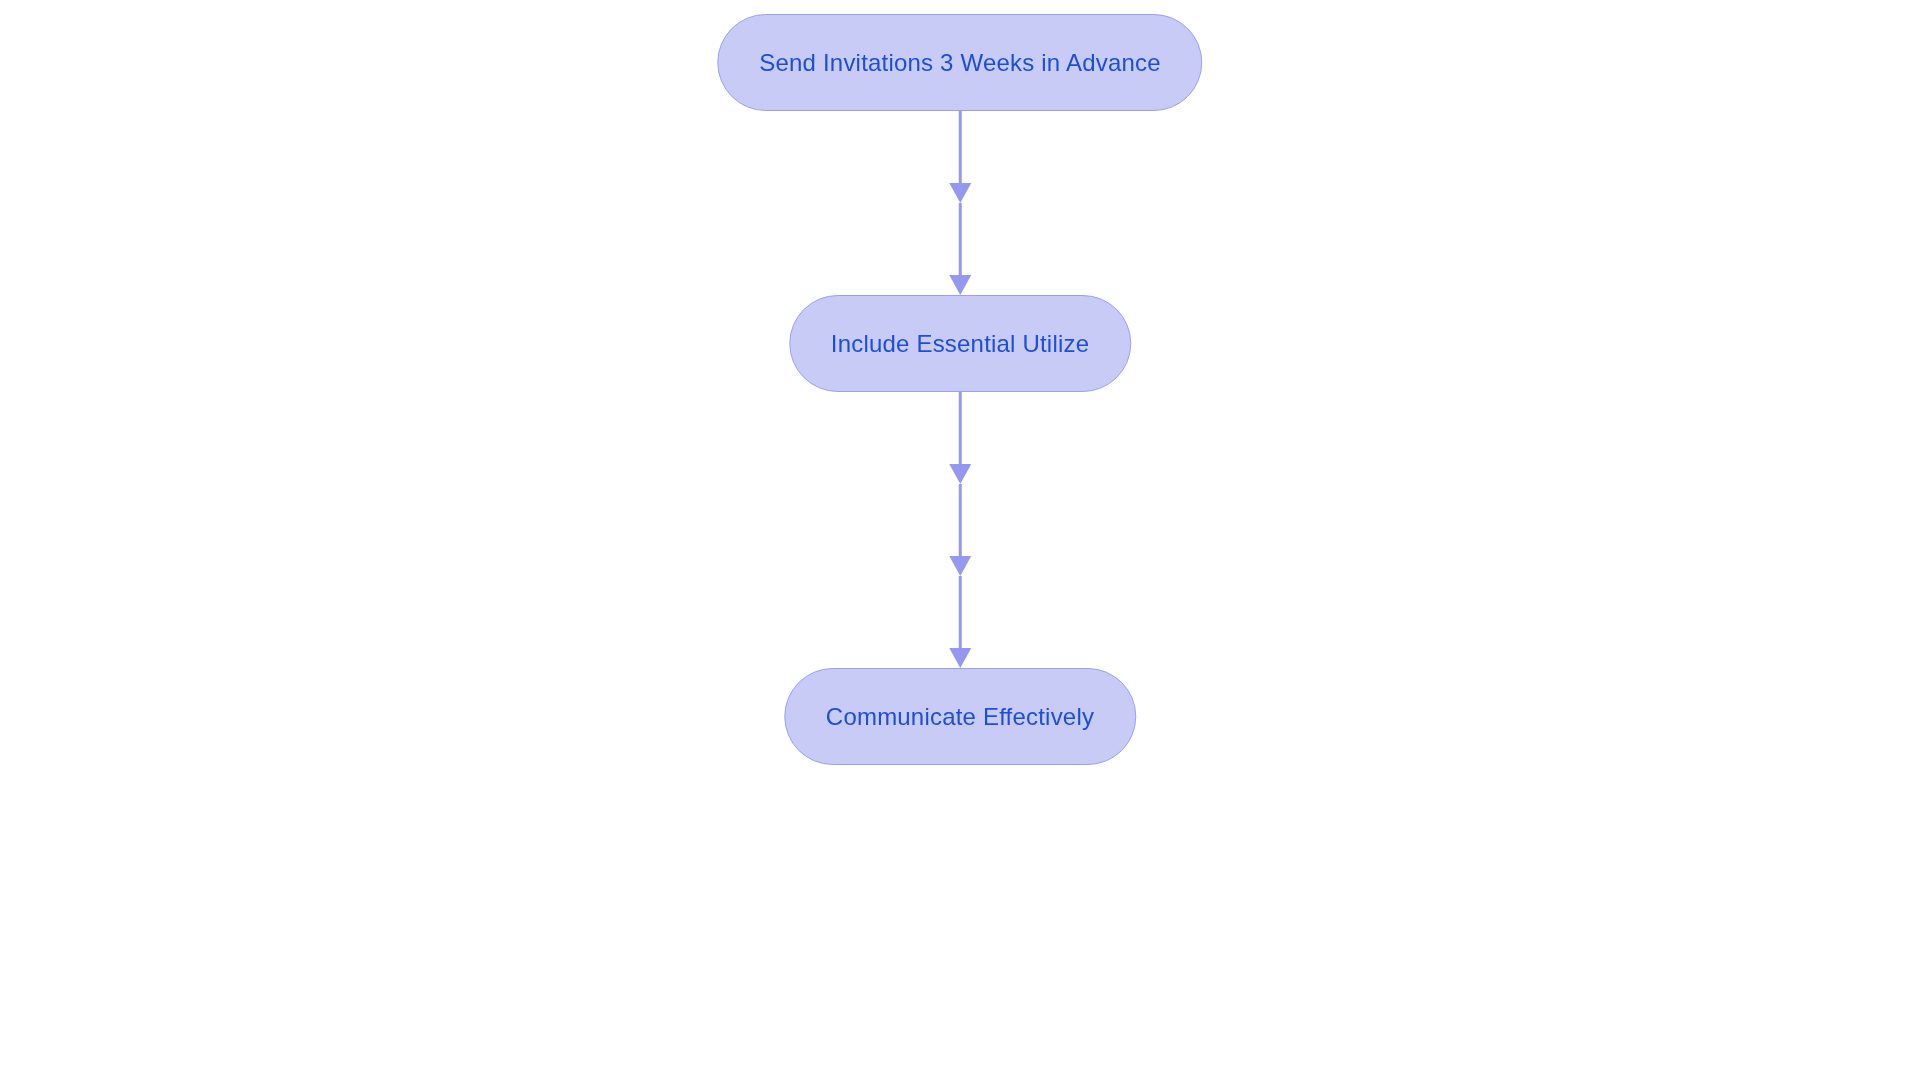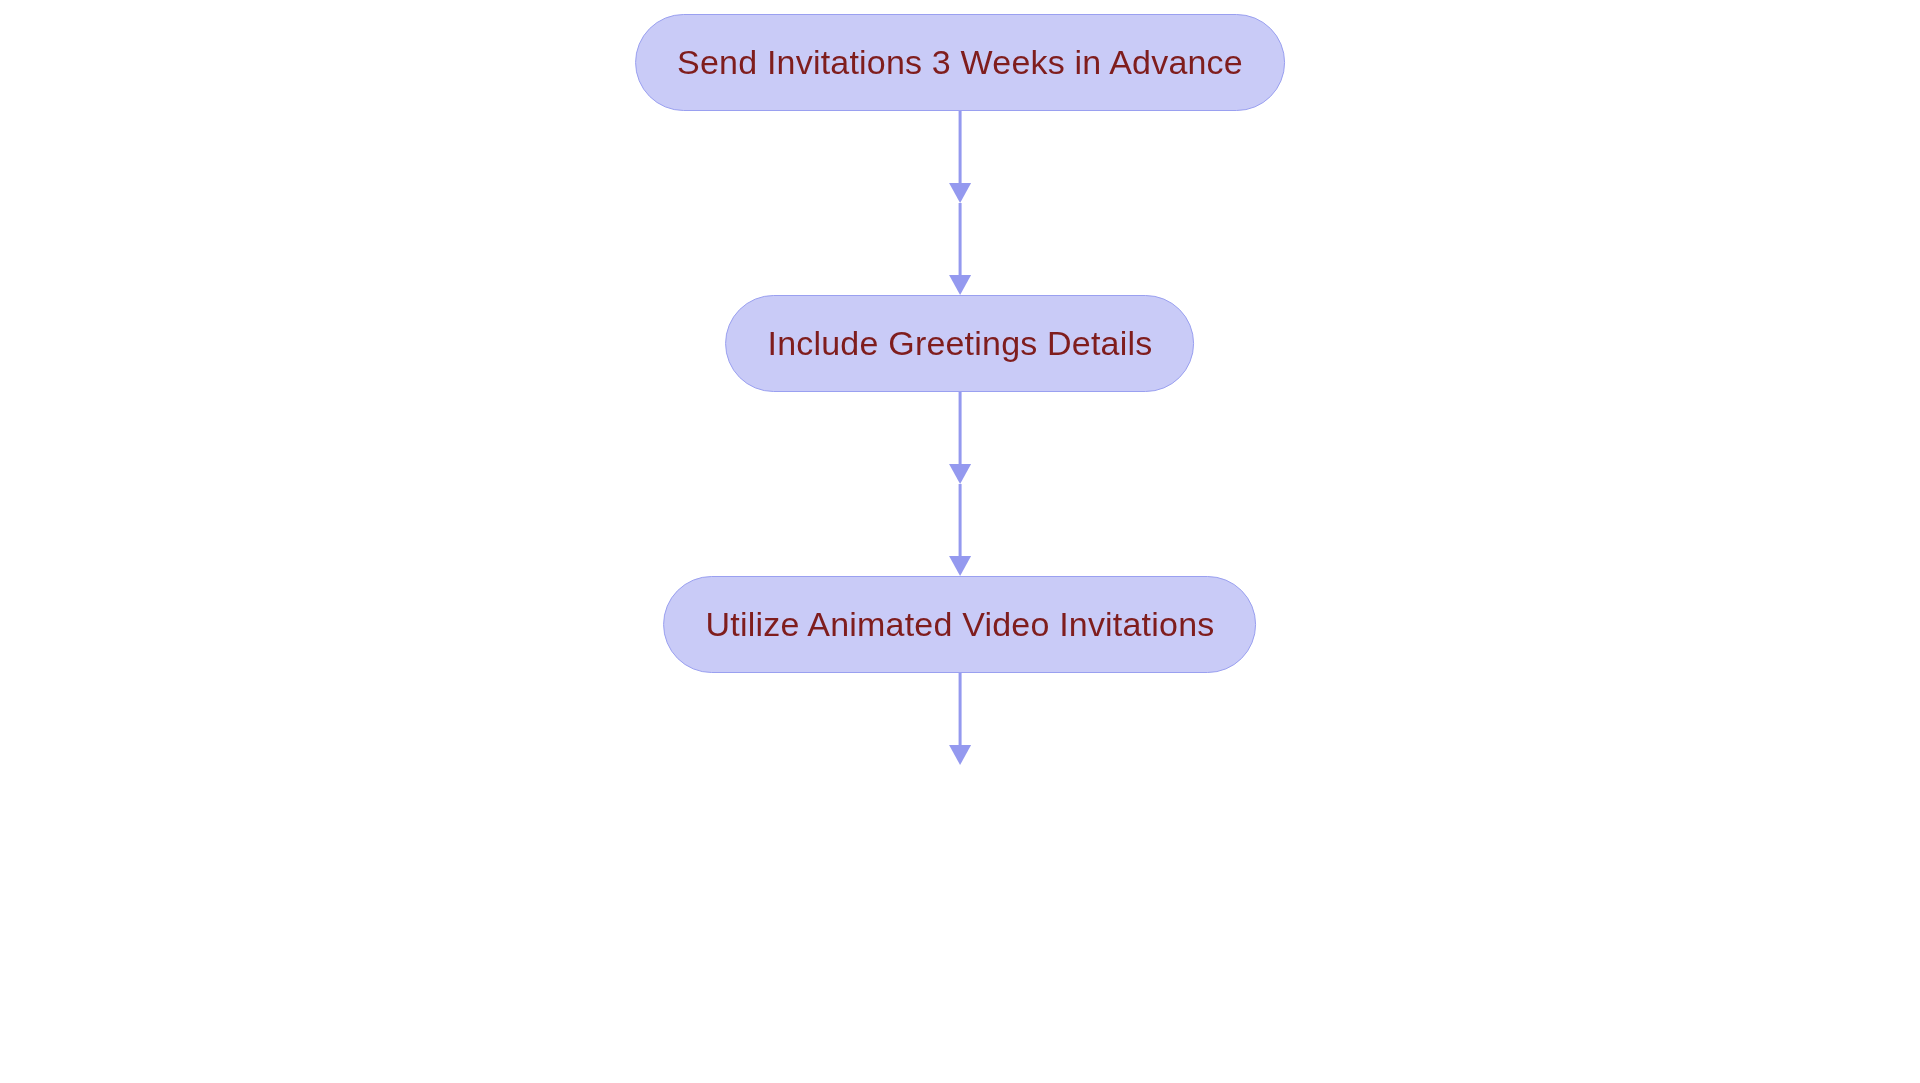--- a/index.html
+++ b/index.html
@@ -30,23 +30,23 @@
     padding: 0 41px;
     border-radius: 48.5px;
     background: #c9cbf7;
     border: 1.5px solid #9aa0f0;
     display: flex;
     align-items: center;
     justify-content: center;
     white-space: nowrap;
   }
   .node-label {
-    font-size: 34px;
+    font-size: 24px;
     letter-spacing: 0.2px;
-    color: #7f1d1d;
+    color: #1d4ed8;
   }
   .connector {
     width: 24px;
     height: 92px;
     display: flex;
     align-items: stretch;
     justify-content: center;
   }
   .connector svg {
     display: block;
@@ -73,44 +73,44 @@
 
 
     <div class="connector">
       <svg viewBox="0 0 24 92">
         <line x1="12" y1="0" x2="12" y2="74" stroke-width="3" stroke="#9499ef"></line>
         <polygon points="1,72 23,72 12,92" fill="#9499ef"></polygon>
       </svg>
     </div>
 
     <div class="node">
-      <span class="node-label">Include Greetings Details</span>
+      <span class="node-label">Include Essential Utilize</span>
     </div>
 
     <div class="connector">
       <svg viewBox="0 0 24 92">
         <line x1="12" y1="0" x2="12" y2="74" stroke-width="3" stroke="#9499ef"></line>
         <polygon points="1,72 23,72 12,92" fill="#9499ef"></polygon>
       </svg>
     </div>
 
 
     <div class="connector">
       <svg viewBox="0 0 24 92">
         <line x1="12" y1="0" x2="12" y2="74" stroke-width="3" stroke="#9499ef"></line>
         <polygon points="1,72 23,72 12,92" fill="#9499ef"></polygon>
       </svg>
     </div>
 
-    <div class="node">
-      <span class="node-label">Utilize Animated Video Invitations</span>
-    </div>
 
     <div class="connector">
       <svg viewBox="0 0 24 92">
         <line x1="12" y1="0" x2="12" y2="74" stroke-width="3" stroke="#9499ef"></line>
         <polygon points="1,72 23,72 12,92" fill="#9499ef"></polygon>
       </svg>
     </div>
 
+    <div class="node">
+      <span class="node-label">Communicate Effectively</span>
+    </div>
 
   </div>
 </div>
 
 </body></html>

